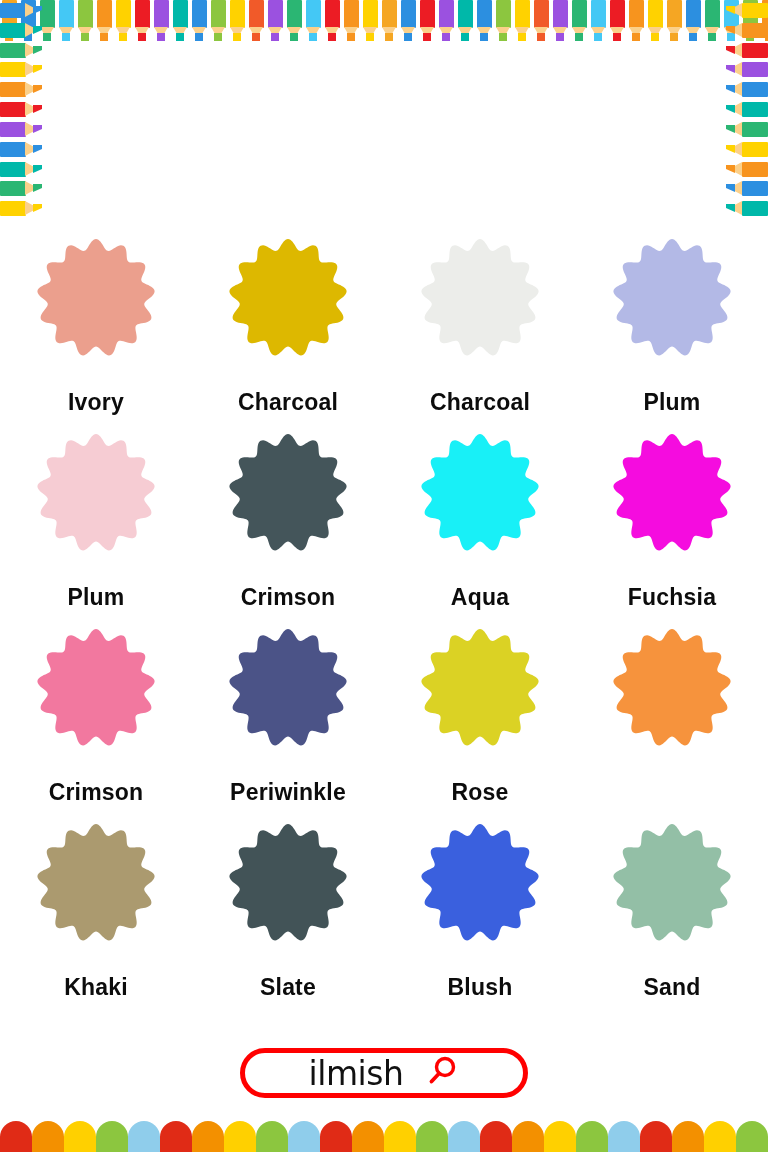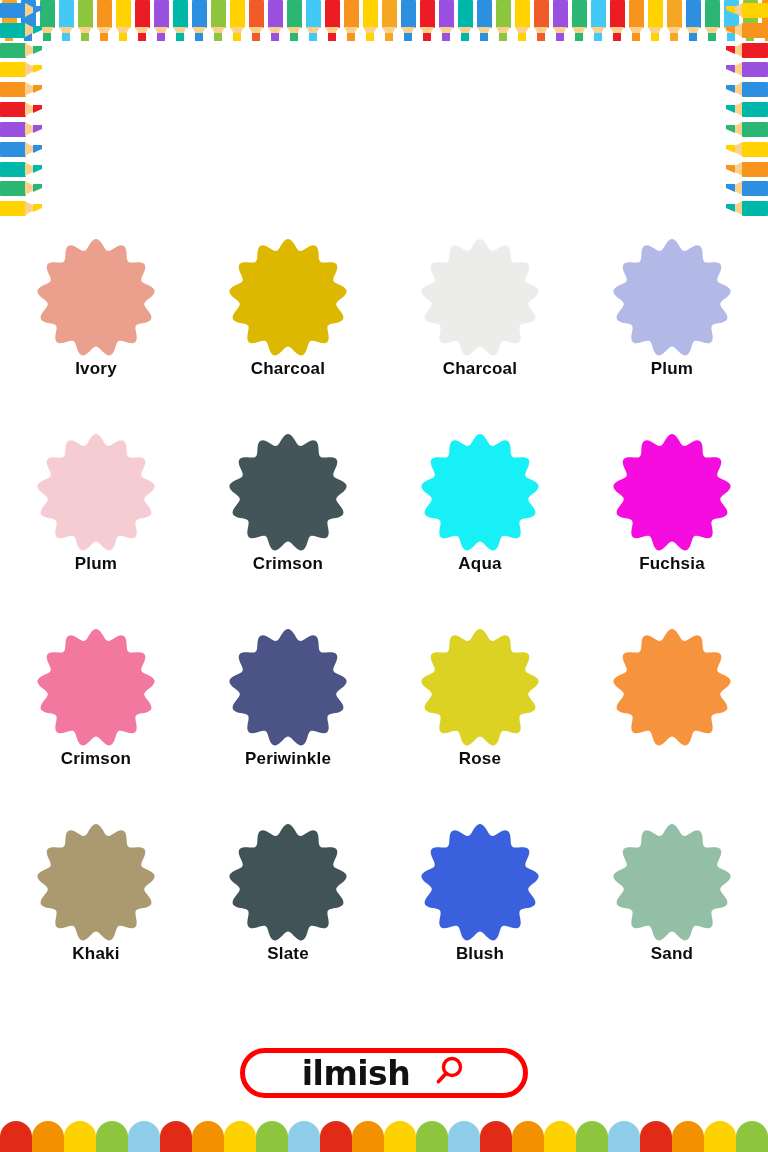--- a/index.html
+++ b/index.html
@@ -176,23 +176,23 @@
     justify-content: flex-start;
   }
 
   .swatch {
     width: 120px;
     height: 120px;
   }
   .swatch svg { display: block; width: 120px; height: 120px; }
 
   .swatch-label {
-    margin-top: 1px;
+    margin-top: 31px;
     font-family: "Liberation Sans", "DejaVu Sans", sans-serif;
-    font-size: 17px;
+    font-size: 23px;
     font-weight: bold;
     color: #0c0c0c;
     letter-spacing: 0.2px;
     white-space: nowrap;
   }
 
   
   .logo-wrap {
     position: absolute;
     left: 0;
@@ -210,21 +210,21 @@
     width: 288px;
     height: 50px;
     border: 5px solid #FF0000;
     border-radius: 28px;
     background: #ffffff;
     padding: 0 22px;
   }
   .logo-text {
     font-family: "DejaVu Sans", "Liberation Sans", sans-serif;
     font-size: 33px;
-    font-weight: bold;
+    font-weight: normal;
     color: #111111;
     letter-spacing: -0.5px;
     line-height: 1;
   }
   .logo-icon { display: block; flex: 0 0 auto; }
 
   
   .arch-strip {
     position: absolute;
     left: 0;

